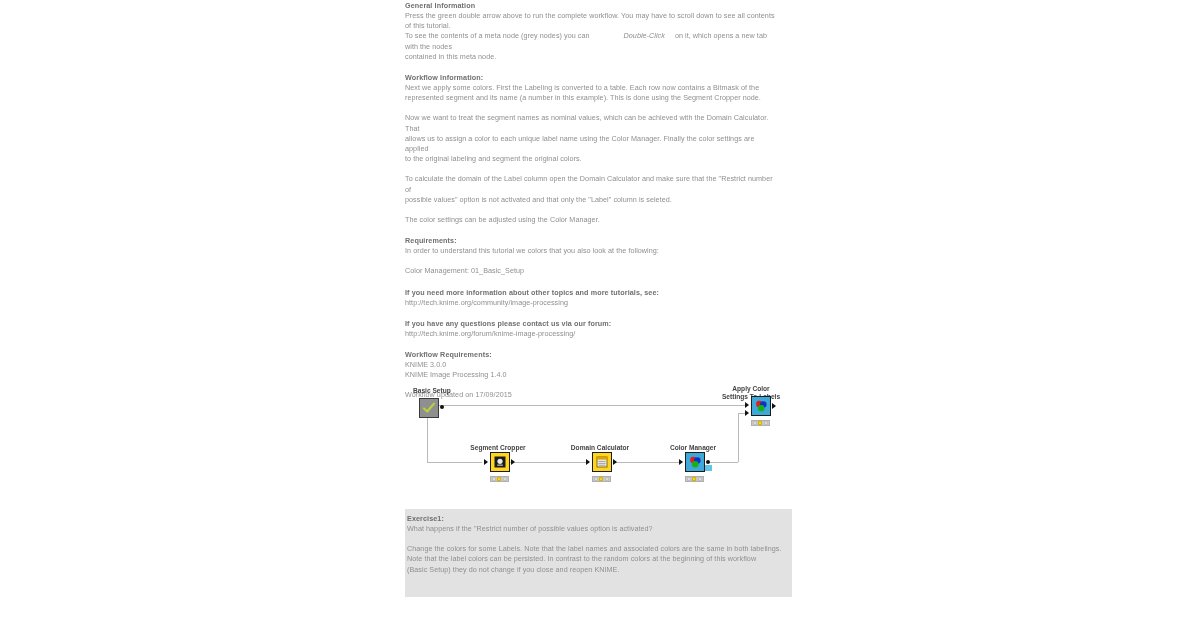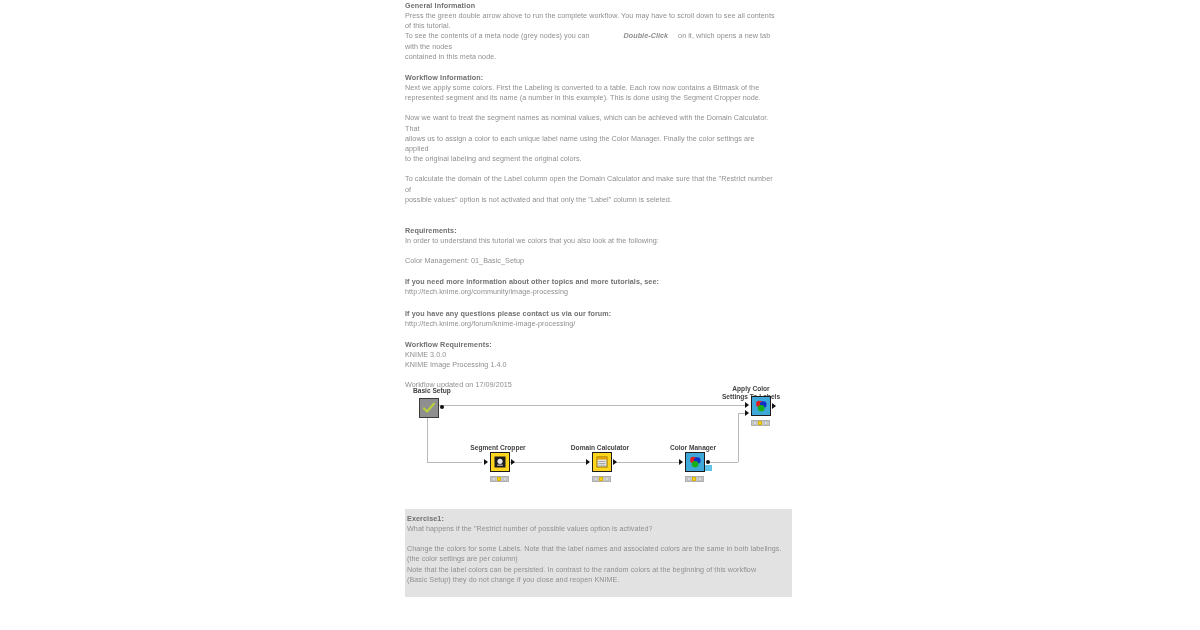--- a/index.html
+++ b/index.html
@@ -38,21 +38,21 @@
   }
   .ln {
     font-size: 7.2px;
     font-weight: normal;
     color: #8f8f8f;
     line-height: 10.2px;
     letter-spacing: 0.05px;
     white-space: pre-wrap;
   }
   .spacer-sm { height: 10px; }
-  .ital { font-style: italic; font-weight: bold; }
+  .ital { font-style: italic; }
 
   
   .workflow {
     position: absolute;
     left: 405px;
     top: 380px;
     width: 390px;
     height: 115px;
   }
   .wf-label {
@@ -171,20 +171,21 @@
       <div class="ln">Next we apply some colors. First the Labeling is converted to a table. Each row now contains a Bitmask of the</div>
       <div class="ln">represented segment and its name (a number in this example). This is done using the Segment Cropper node.</div>
       <div class="spacer-sm"></div>
       <div class="ln">Now we want to treat the segment names as nominal values, which can be achieved with the Domain Calculator. That</div>
       <div class="ln">allows us to assign a color to each unique label name using the Color Manager. Finally the color settings are applied</div>
       <div class="ln">to the original labeling and segment the original colors.</div>
       <div class="spacer-sm"></div>
       <div class="ln">To calculate the domain of the Label column open the Domain Calculator and make sure that the "Restrict number of</div>
       <div class="ln">possible values" option is not activated and that only the "Label" column is seleted.</div>
       <div class="spacer-sm"></div>
+      <div class="ln">The color settings can be adjusted using the Color Manager.</div>
     </div>
 
     <div class="spacer-sm"></div>
 
     <div class="block">
       <div class="hd">Requirements:</div>
       <div class="ln">In order to understand this tutorial we colors that you also look at the following:</div>
       <div class="spacer-sm"></div>
       <div class="ln">Color Management: 01_Basic_Setup</div>
     </div>
@@ -308,18 +309,17 @@
       <span class="bulb"></span>
     </div>
 
   </div>
 
   <div class="exercise-box">
     <div class="hd">Exercise1:</div>
     <div class="ln">What happens if the "Restrict number of possible values option is activated?</div>
     <div class="spacer-sm"></div>
     <div class="ln">Change the colors for some Labels. Note that the label names and associated colors are the same in both labelings.</div>
-    <div class="ln">(the color settings are per column)</div>
     <div class="ln">Note that the label colors can be persisted. In contrast to the random colors at the beginning of this workflow</div>
     <div class="ln">(Basic Setup) they do not change if you close and reopen KNIME.</div>
   </div>
 
 </div>
 
 </body></html>

